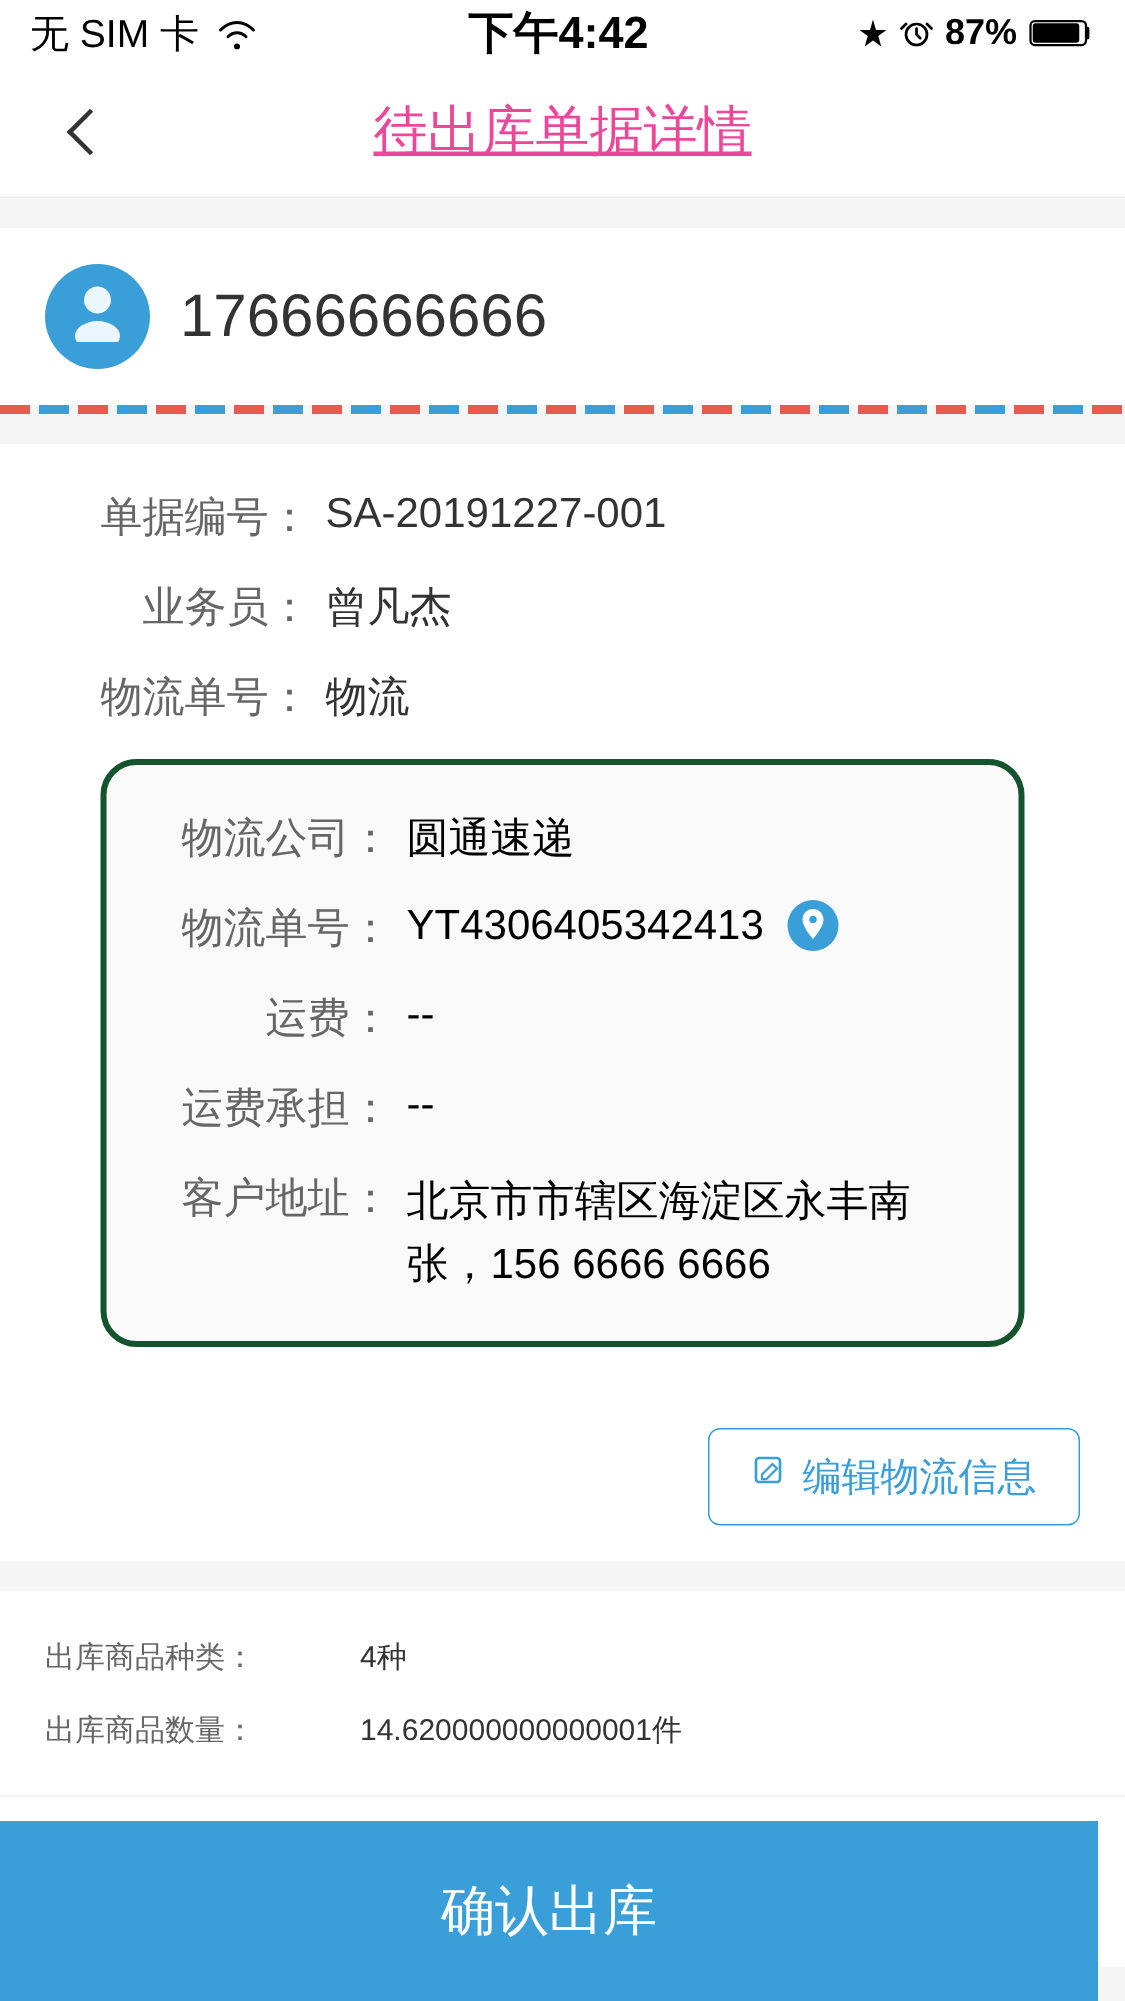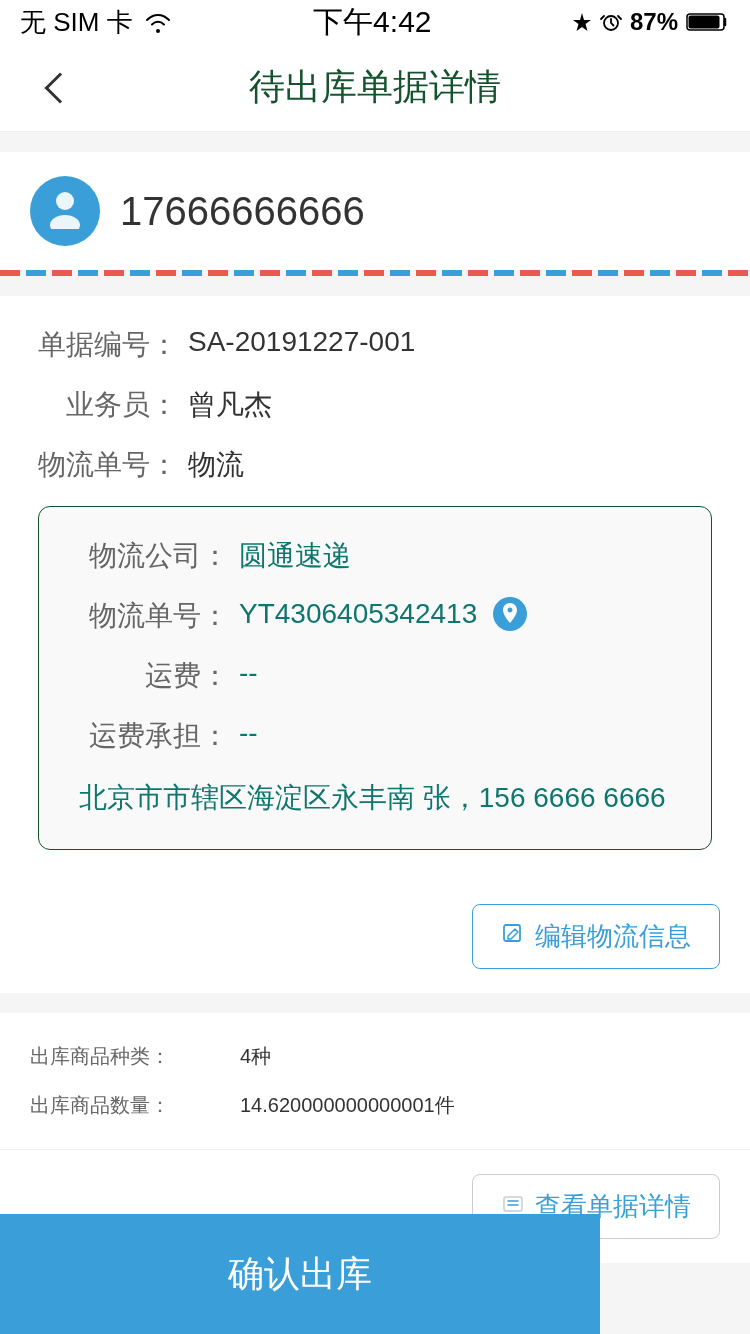--- a/index.html
+++ b/index.html
@@ -18,21 +18,21 @@
       height: 44px;
       background: #fff;
       display: flex;
       align-items: center;
       justify-content: space-between;
       padding: 16px 20px;
       font-size: 26px;
       color: #000;
     }
     .status-left { display: flex; align-items: center; gap: 10px; }
-    .status-center { font-size: 30px; font-weight: 400; }
+    .status-center { font-size: 30px; font-weight: 700; }
     .status-right { display: flex; align-items: center; gap: 8px; font-size: 24px; }
     .battery-text { font-size: 24px; font-weight: bold; }
 
     
     .nav-bar {
       height: 88px;
       background: #fff;
       display: flex;
       align-items: center;
       padding: 0 30px;
@@ -53,21 +53,22 @@
       border-left: 3px solid #333;
       border-bottom: 3px solid #333;
       transform: rotate(45deg);
     }
     .nav-title {
       position: absolute;
       left: 50%;
       transform: translateX(-50%);
       font-size: 36px;
       font-weight: 500;
-      color: #14532d;
+      color: #ec4899;
+      text-decoration: underline;
     }
 
     
     .user-card {
       background: #fff;
       padding: 24px 30px;
       display: flex;
       align-items: center;
       gap: 20px;
       margin-top: 20px;
@@ -100,21 +101,21 @@
         #3a9fd8 26px, #3a9fd8 46px,
         transparent 46px, transparent 52px
       );
       margin: 0;
     }
 
     
     .info-section {
       background: #fff;
       margin-top: 20px;
-      padding: 30px 18px;
+      padding: 30px 47px;
     }
     .info-row {
       display: flex;
       align-items: flex-start;
       margin-bottom: 22px;
       font-size: 28px;
     }
     .info-row:last-child { margin-bottom: 0; }
     .info-label {
       color: #666;
@@ -124,40 +125,40 @@
     }
     .info-value {
       color: #333;
       margin-left: 10px;
       flex: 1;
     }
 
     
     .logistics-card {
       background: #f9f9f9;
-      border: 1px solid #14532d;
-      border-radius: 12px;
+      border: 4px solid #14532d;
+      border-radius: 24px;
       margin: 20px 20px 0 20px;
       padding: 30px;
     }
     .logistics-row {
       display: flex;
       align-items: flex-start;
       margin-bottom: 22px;
       font-size: 28px;
     }
     .logistics-row:last-child { margin-bottom: 0; }
     .logistics-label {
       color: #666;
       min-width: 160px;
       text-align: right;
       flex-shrink: 0;
     }
     .logistics-value {
-      color: #0f766e;
+      color: #000000;
       margin-left: 10px;
       flex: 1;
       display: flex;
       align-items: center;
       gap: 16px;
     }
     .location-icon {
       width: 34px;
       height: 34px;
       background: #3a9fd8;
@@ -249,21 +250,21 @@
     .main-content {
       min-height: calc(1334px - 44px - 88px - 120px);
       background: #f5f5f5;
     }
 
     
     .confirm-btn-area {
       position: fixed;
       bottom: 0;
       left: 0;
-      width: 600px;
+      width: 732px;
       height: 120px;
       background: #3a9fd8;
       display: flex;
       align-items: center;
       justify-content: center;
       cursor: pointer;
     }
     .confirm-btn-text {
       color: #fff;
       font-size: 36px;
@@ -357,20 +358,21 @@
       </div>
       <div class="logistics-row">
         <span class="logistics-label">运费：</span>
         <span class="logistics-value">--</span>
       </div>
       <div class="logistics-row">
         <span class="logistics-label">运费承担：</span>
         <span class="logistics-value">--</span>
       </div>
       <div class="logistics-row">
+        <span class="logistics-label">客户地址：</span>
         <span class="logistics-value address-value">北京市市辖区海淀区永丰南  张，156 6666 6666</span>
       </div>
     </div>
   </div>
 
   <div class="edit-btn-row">
     <button class="edit-logistics-btn">
       <span class="edit-icon">
         <svg width="24" height="24" viewBox="0 0 24 24" fill="none">
           <rect x="3" y="3" width="16" height="16" rx="2" stroke="#3a9fd8" stroke-width="1.8" fill="none"></rect>

